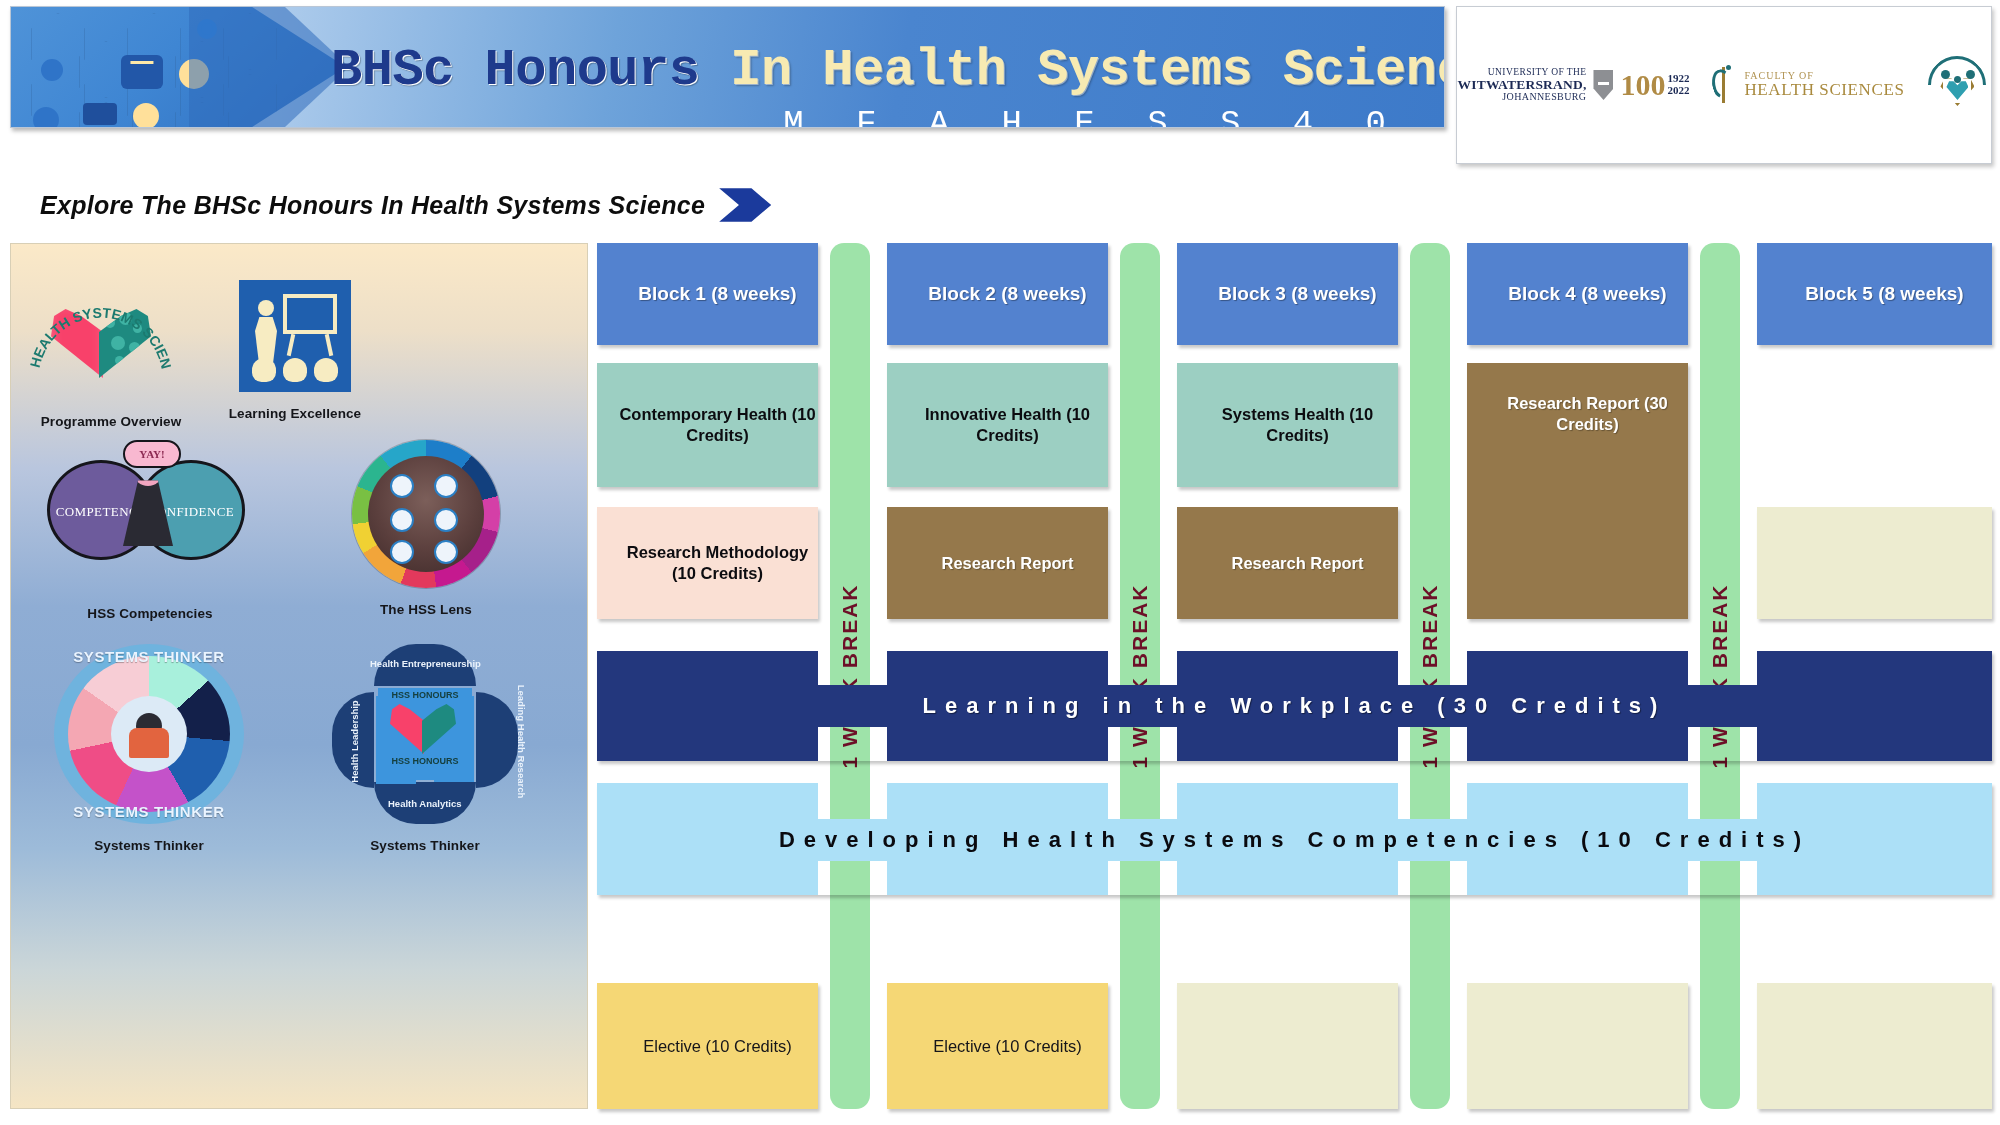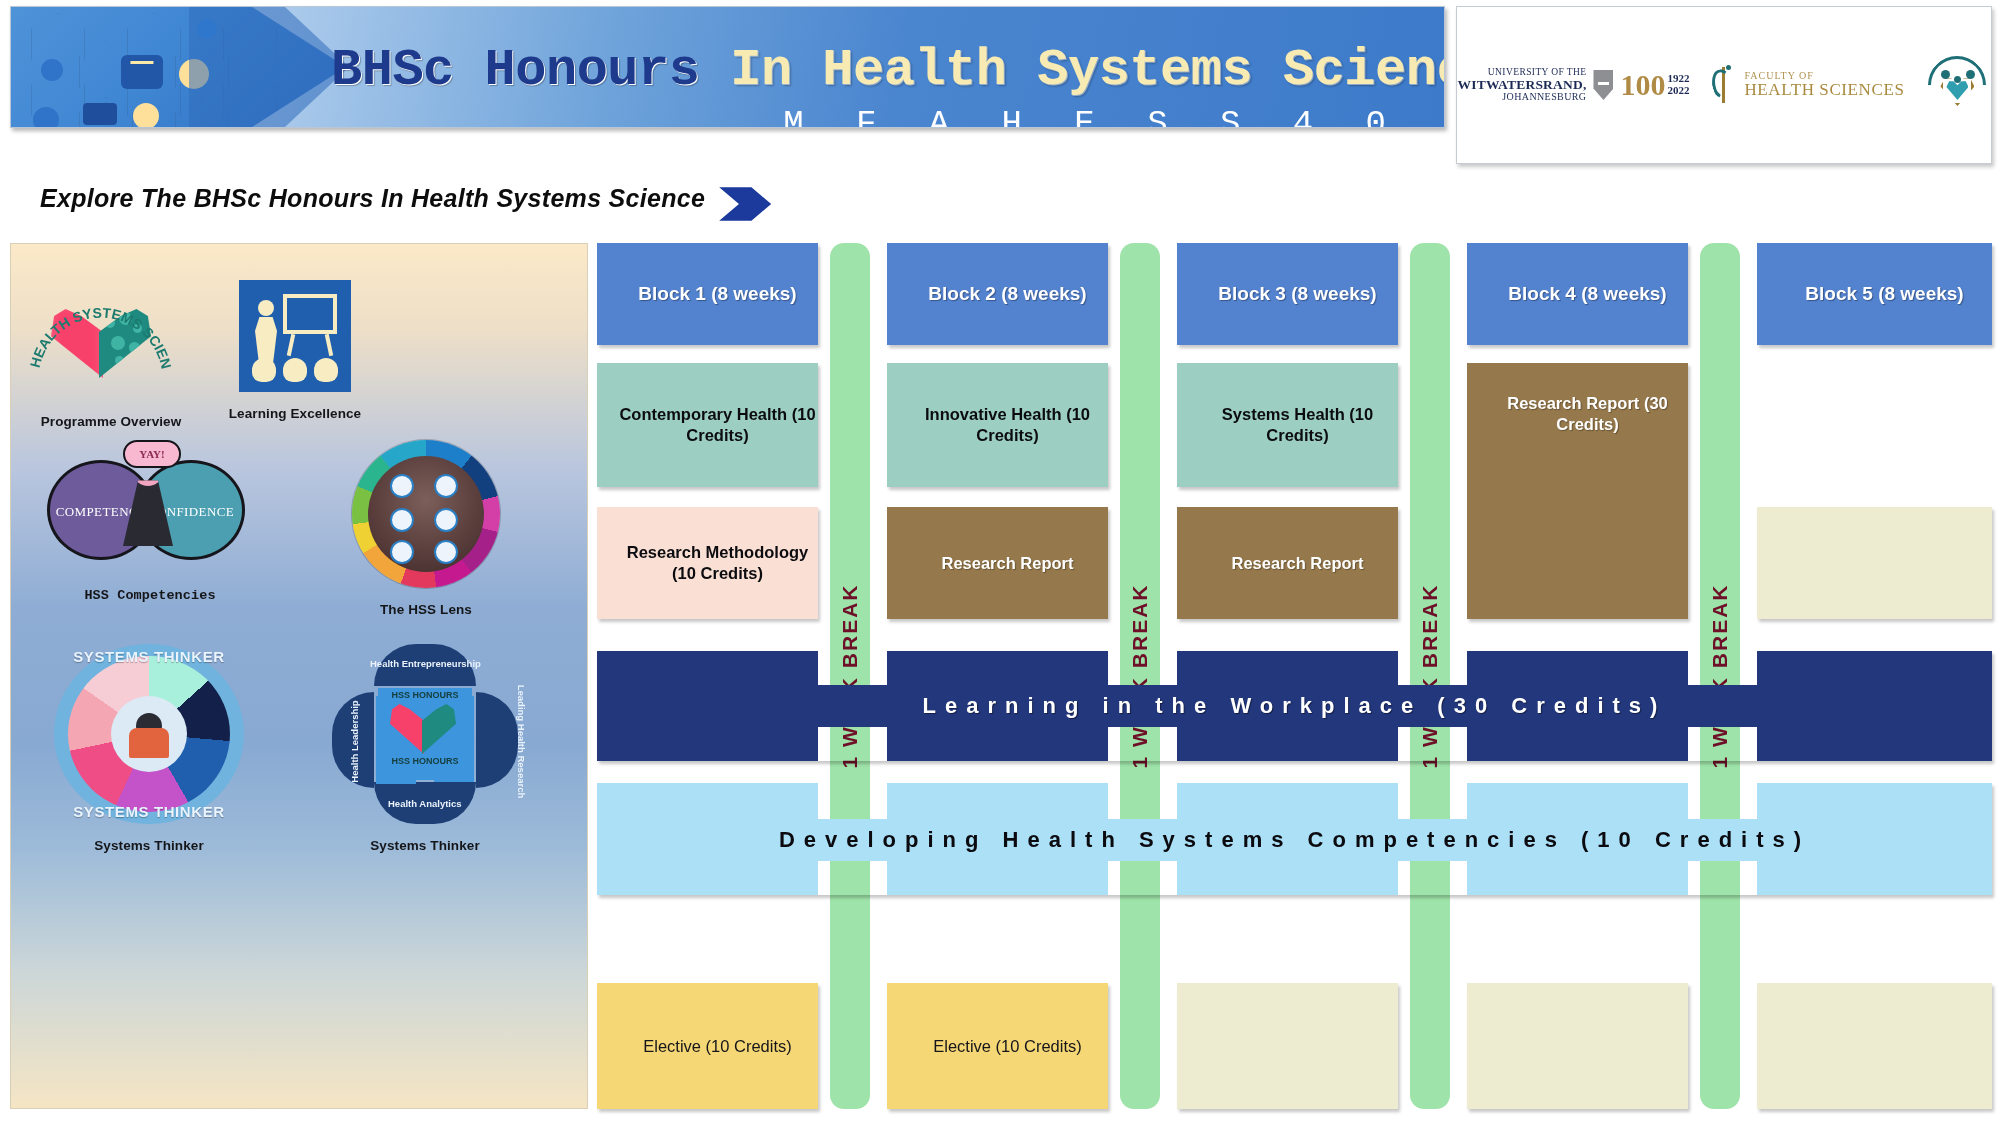--- a/index.html
+++ b/index.html
@@ -70,21 +70,21 @@
   .fm-heart { position:absolute; left:16px; top:24px; width:34px; height:30px; }
   .fm-heart .h1, .fm-heart .h2 { position:absolute; width:34px; height:30px; }
   .fm-heart .h1 { border:3px solid #9a7c33;
     clip-path:polygon(50% 100%,0 35%,12% 8%,32% 8%,50% 26%,68% 8%,88% 8%,100% 35%);
     background:transparent; }
   .fm-heart .h2 { left:6px; top:4px; width:22px; height:20px; background:#2f9fb0;
     clip-path:polygon(50% 100%,0 35%,12% 6%,32% 6%,50% 26%,68% 6%,88% 6%,100% 35%); }
   .fm-dots i { position:absolute; border-radius:50%; background:#1f6f77; }
 
   
-  #explore-row { position:absolute; left:40px; top:184px; height:42px; display:flex; align-items:flex-start; gap:14px; }
+  #explore-row { position:absolute; left:40px; top:184px; height:42px; display:flex; align-items:center; gap:14px; }
   #explore-text { font-size:25px; font-style:italic; font-weight:bold; color:#0d0d0d;
     text-shadow:1px 1px 0 rgba(255,255,255,.9); letter-spacing:.3px; }
   #explore-arrow { width:52px; height:40px; background:#1b3a9c;
     clip-path:polygon(0 8%, 62% 8%, 100% 50%, 62% 92%, 0 92%, 38% 50%);
     filter:drop-shadow(1px 2px 1px rgba(0,0,0,.35)); }
 
   
   #sidebar { position:absolute; left:10px; top:243px; width:578px; height:866px;
     background:linear-gradient(180deg,#fbe9c8 0%, #eddfc8 10%, #b9c6de 26%, #8fadd4 42%,
       #88a9d2 58%, #9dbbd9 70%, #cbd6d8 84%, #f5e5c4 100%);
@@ -344,21 +344,21 @@
           <span>COMPETENCE</span>
         </div>
       <div class="blob r">
           <span>CONFIDENCE</span>
         </div>
       <div class="grad-fig">
           <b></b>
         </div>
       <div class="yay">YAY!</div>
     </div>
-    <div class="side-label" style="margin-top:14px;font-family:Liberation Mono, monospace;">HSS Competencies</div>
+    <div class="side-label" style="margin-top:32px;">HSS Competencies</div>
   </div>
 
   <div class="side-cell" style="left:290px; top:196px; width:250px;">
     <div class="lens">
       <div class="lens-core">
         <i style="left:22px; top:18px;"></i>
         <i style="left:66px; top:18px;"></i>
         <i style="left:22px; top:52px;"></i>
         <i style="left:66px; top:52px;"></i>
         <i style="left:22px; top:84px;"></i>

